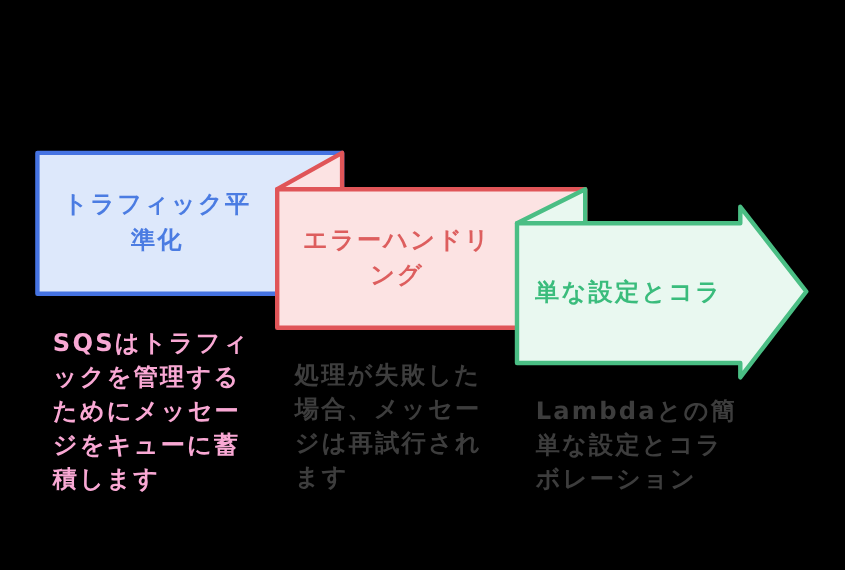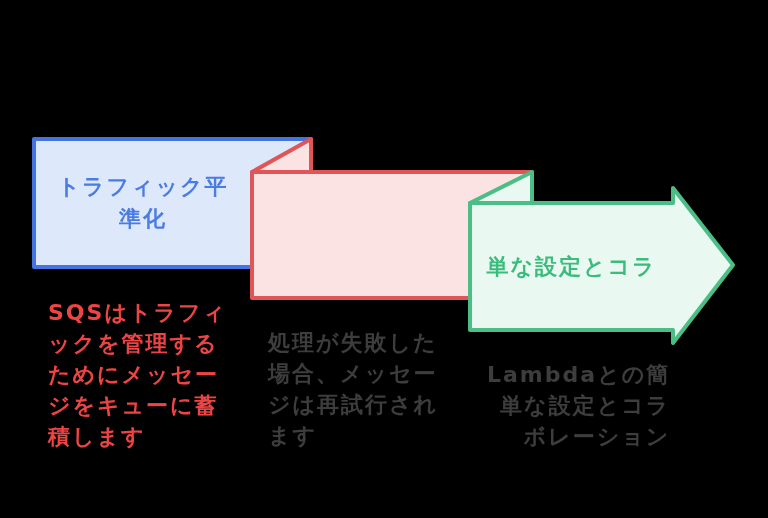--- a/index.html
+++ b/index.html
@@ -37,51 +37,53 @@
   .step-desc {
     position: absolute;
     font-size: 22px;
     line-height: 31px;
     letter-spacing: 2px;
     font-weight: 700;
     white-space: pre-line;
   }
   .desc-1 { left: 48px;  top: 297px; }
   .desc-2 { left: 268px; top: 327px; }
-  .desc-3 { left: 487px; top: 359px; text-align: right; }
+  .desc-3 { left: 487px; top: 359px; }
 </style>
 </head>
 <body>
 
 <div class="canvas" style="background: rgb(0, 0, 0);">
 
   <svg class="shapes-layer" width="768" height="518" viewBox="0 0 768 518">
 
     <rect x="34" y="139" width="277" height="128" stroke-width="4" stroke-linejoin="round" style="fill: rgb(221, 232, 251); stroke: rgb(69, 115, 226);"></rect>
 
     <polygon points="252,172 311,139 311,172" stroke-width="4" stroke-linejoin="round" style="fill: rgb(252, 227, 227); stroke: rgb(224, 85, 88);"></polygon>
     <rect x="252" y="172" width="280" height="126" stroke-width="4" stroke-linejoin="round" style="fill: rgb(252, 227, 227); stroke: rgb(224, 85, 88);"></rect>
 
     <polygon points="470,203 532,172 532,203" stroke-width="4" stroke-linejoin="round" style="fill: rgb(233, 248, 240); stroke: rgb(74, 190, 132);"></polygon>
     <polygon points="470,203 673,203 673,188 733,265 673,343 673,330 470,330" stroke-width="4" stroke-linejoin="round" style="fill: rgb(233, 248, 240); stroke: rgb(74, 190, 132);"></polygon>
   </svg>
 
   <div class="step-title title-1" style="color: rgb(75, 124, 226);">トラフィック平
 準化</div>
 
+  <div class="step-title title-2" style="color: rgb(221, 94, 94);">エラーハンドリ
+ング</div>
 
   <div class="step-title title-3" style="color: rgb(58, 188, 124);">単な設定とコラ</div>
 
-  <div class="step-desc desc-1" style="color: #ef4444;">SQSはトラフィ
+  <div class="step-desc desc-1" style="color: #f9a8d4;">SQSはトラフィ
 ックを管理する
 ためにメッセー
 ジをキューに蓄
 積します</div>
 
-  <div class="step-desc desc-2" style="color: rgb(61, 61, 61);">処理が失敗した
+  <div class="step-desc desc-2" style="color: rgb(61, 61, 61); font-family: Liberation Mono, monospace;">処理が失敗した
 場合、メッセー
 ジは再試行され
 ます</div>
 
   <div class="step-desc desc-3" style="color: rgb(61, 61, 61);">Lambdaとの簡
 単な設定とコラ
 ボレーション</div>
 
 </div>
 

